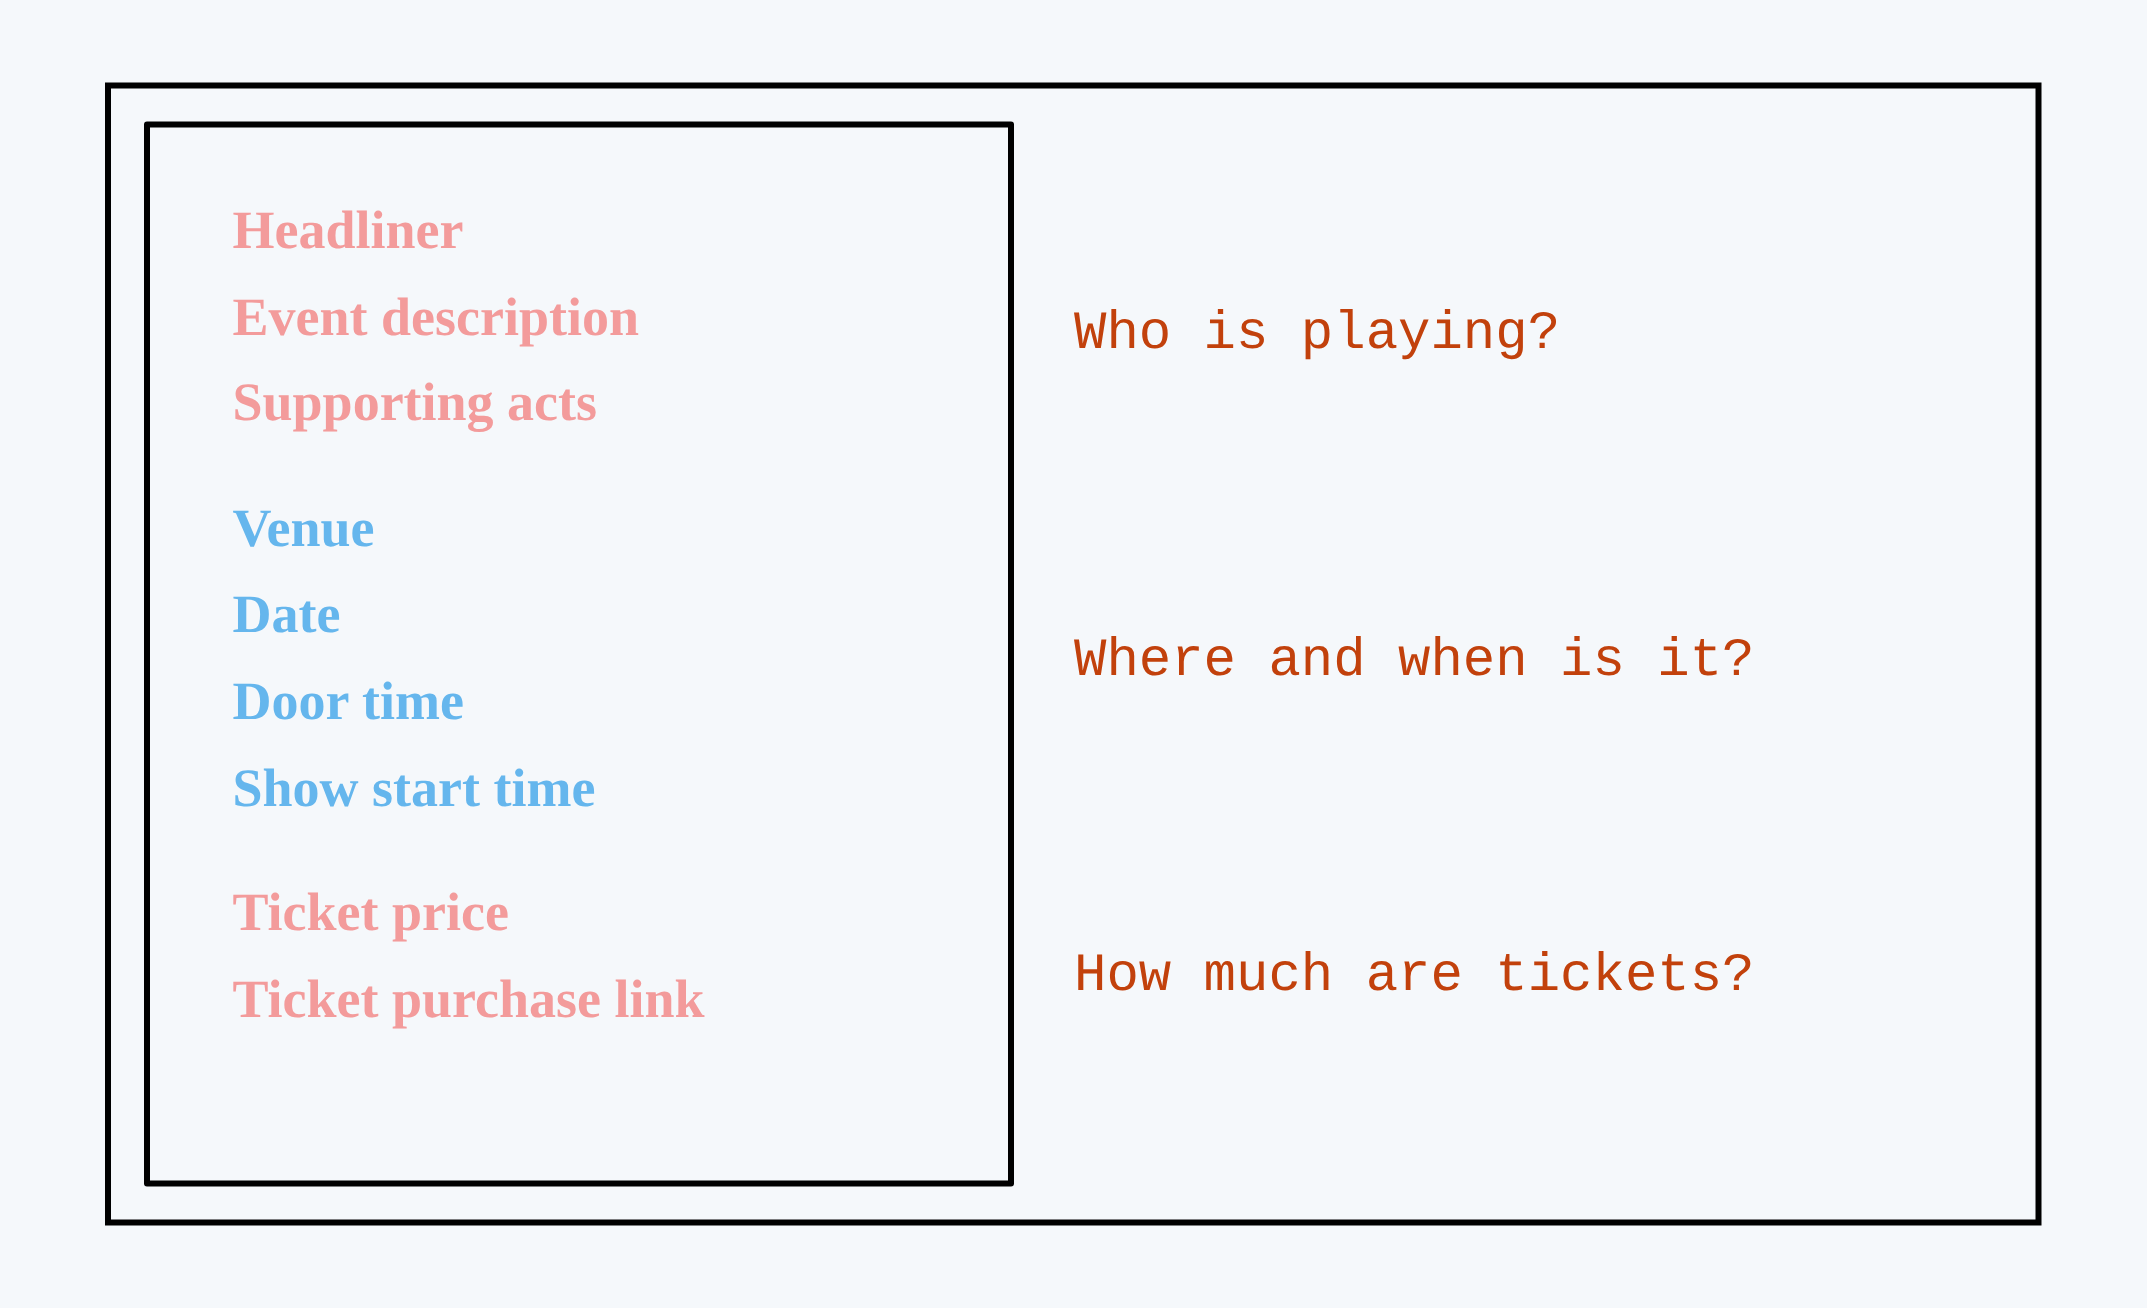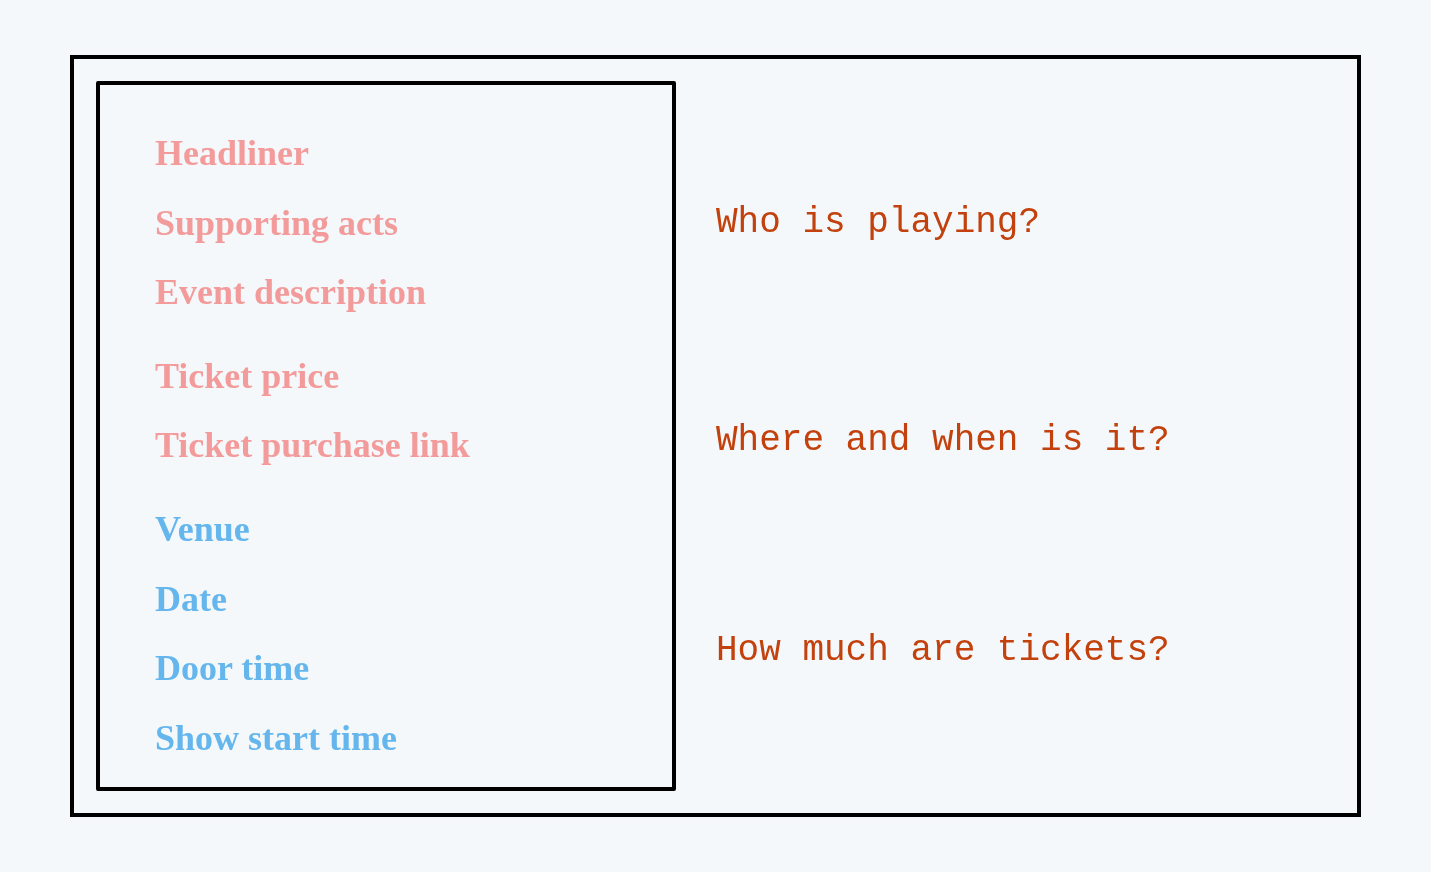--- a/index.html
+++ b/index.html
@@ -28,21 +28,21 @@
       border-radius: 2px;
       padding: 40px 40px 40px 55px;
       width: 580px;
       display: flex;
       flex-direction: column;
       gap: 26px;
     }
     .group {
       display: flex;
       flex-direction: column;
-      gap: 12px;
+      gap: 0;
     }
     .field-item {
       font-family: "Comic Sans MS", "Comic Sans", "Segoe Script", cursive;
       font-weight: 700;
       font-size: 36px;
       line-height: 1.6;
       white-space: nowrap;
     }
     .pink {
       color: #f39b9b;
@@ -80,32 +80,32 @@
       left: 40px;
     }
   </style>
 </head>
 <body>
 
 <div class="outer-box">
   <div class="left-panel">
     <div class="group">
       <div class="field-item pink">Headliner</div>
+      <div class="field-item pink">Event description</div>
       <div class="field-item pink">Supporting acts</div>
-      <div class="field-item pink">Event description</div>
-    </div>
-    <div class="group">
-      <div class="field-item pink">Ticket price</div>
-      <div class="field-item pink">Ticket purchase link</div>
     </div>
     <div class="group">
       <div class="field-item blue">Venue</div>
       <div class="field-item blue">Date</div>
       <div class="field-item blue">Door time</div>
       <div class="field-item blue">Show start time</div>
+    </div>
+    <div class="group">
+      <div class="field-item pink">Ticket price</div>
+      <div class="field-item pink">Ticket purchase link</div>
     </div>
   </div>
   <div class="right-panel">
     <div class="question-group q1">Who is playing?</div>
     <div class="question-group q2">Where and when is it?</div>
     <div class="question-group q3">
       <div>How much are tickets?</div>
     </div>
   </div>
 </div>

